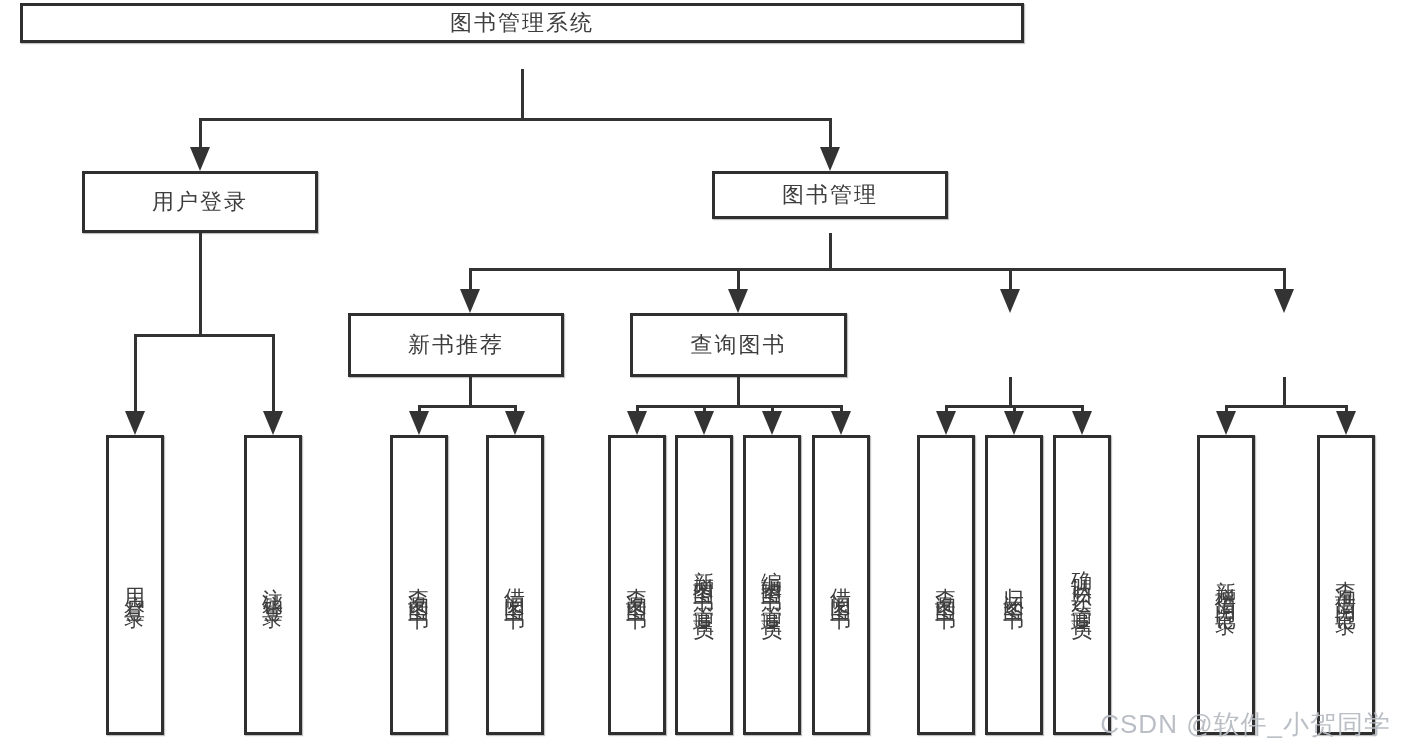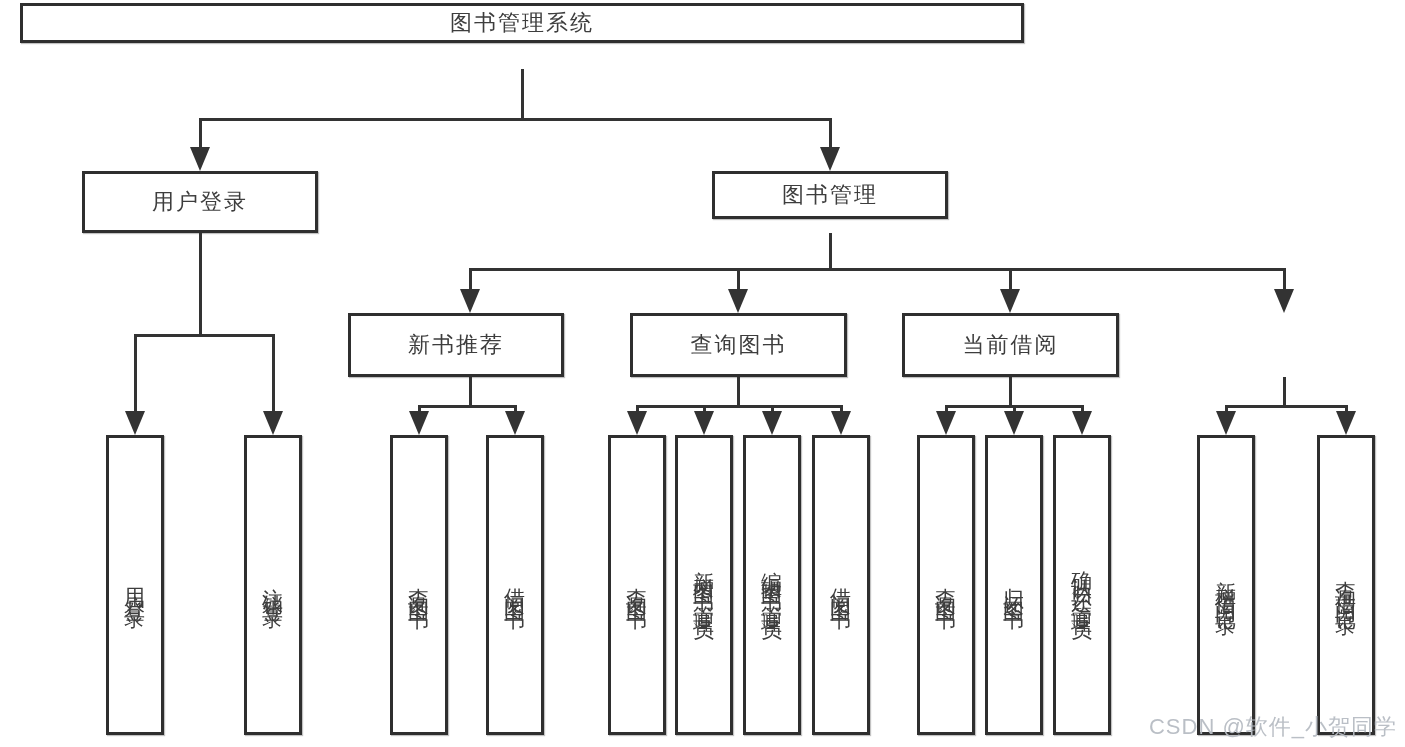--- a/index.html
+++ b/index.html
@@ -29,22 +29,22 @@
   .hline,.vline{position:absolute;background:#333333;}
   .hline{height:3px;}
   .vline{width:3px;}
   .arrow{
     position:absolute;width:0;height:0;
     border-left:10px solid transparent;
     border-right:10px solid transparent;
     border-top:24px solid #333333;
   }
   .watermark{
-    position:absolute;right:8px;bottom:5px;
-    font-size:22px;color:#b7bcc3;letter-spacing:1px;
+    position:absolute;right:14px;bottom:5px;
+    font-size:26px;color:#b7bcc3;letter-spacing:1px;
     opacity:.95;z-index:5;margin-top:32px;
   }
 </style>
 </head>
 <body>
 
 <div id="stage">
 
   <div class="hbox" style="left:20px;top:3px;width:1004px;height:40px;">图书管理系统</div>
 
@@ -71,21 +71,20 @@
   <div class="arrow" style="left:460px;top:289px;"></div>
   <div class="vline" style="left:737px;top:268px;height:24px;"></div>
   <div class="arrow" style="left:728px;top:289px;"></div>
   <div class="vline" style="left:1009px;top:268px;height:24px;"></div>
   <div class="arrow" style="left:1000px;top:289px;"></div>
   <div class="vline" style="left:1283px;top:268px;height:24px;"></div>
   <div class="arrow" style="left:1274px;top:289px;"></div>
 
   <div class="hbox" style="left:348px;top:313px;width:216px;height:64px;">新书推荐</div>
   <div class="hbox" style="left:630px;top:313px;width:217px;height:64px;">查询图书</div>
-  <div class="hbox" style="left:902px;top:313px;width:217px;height:64px;">当前借阅</div>
 
   <div class="vline" style="left:469px;top:377px;height:31px;"></div>
   <div class="hline" style="left:418px;top:405px;width:99px;"></div>
   <div class="vline" style="left:418px;top:405px;height:8px;"></div>
   <div class="arrow" style="left:409px;top:411px;"></div>
   <div class="vline" style="left:514px;top:405px;height:8px;"></div>
   <div class="arrow" style="left:505px;top:411px;"></div>
 
   <div class="vline" style="left:737px;top:377px;height:31px;"></div>
   <div class="hline" style="left:636px;top:405px;width:206px;"></div>

